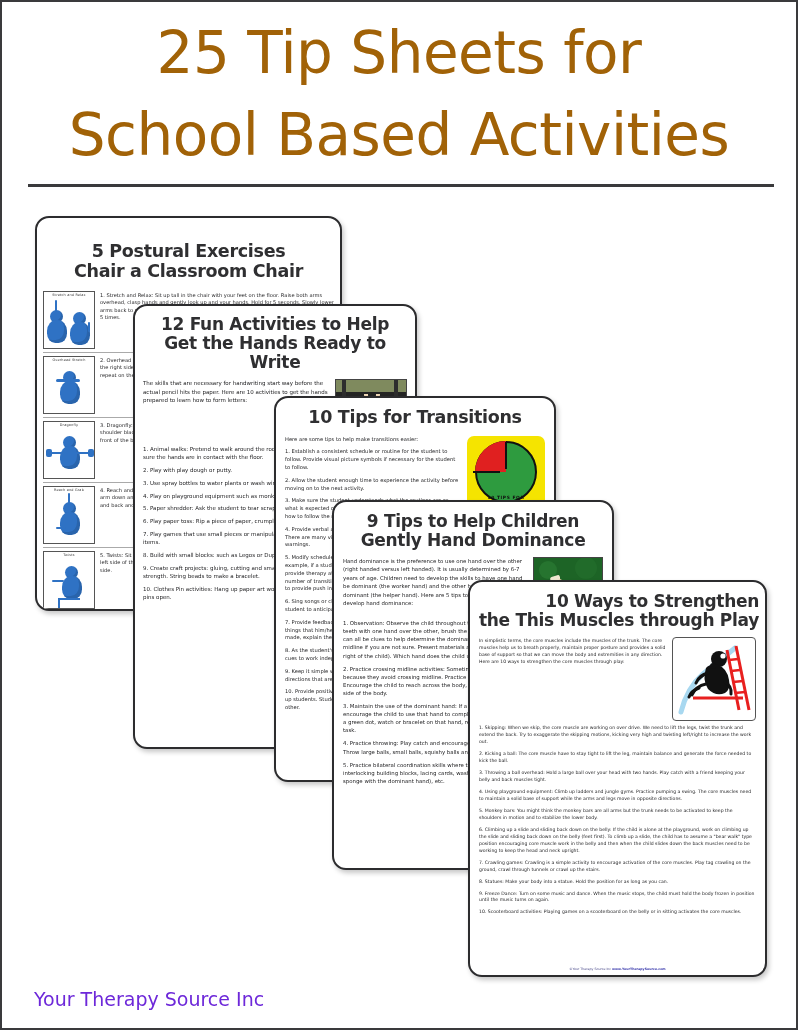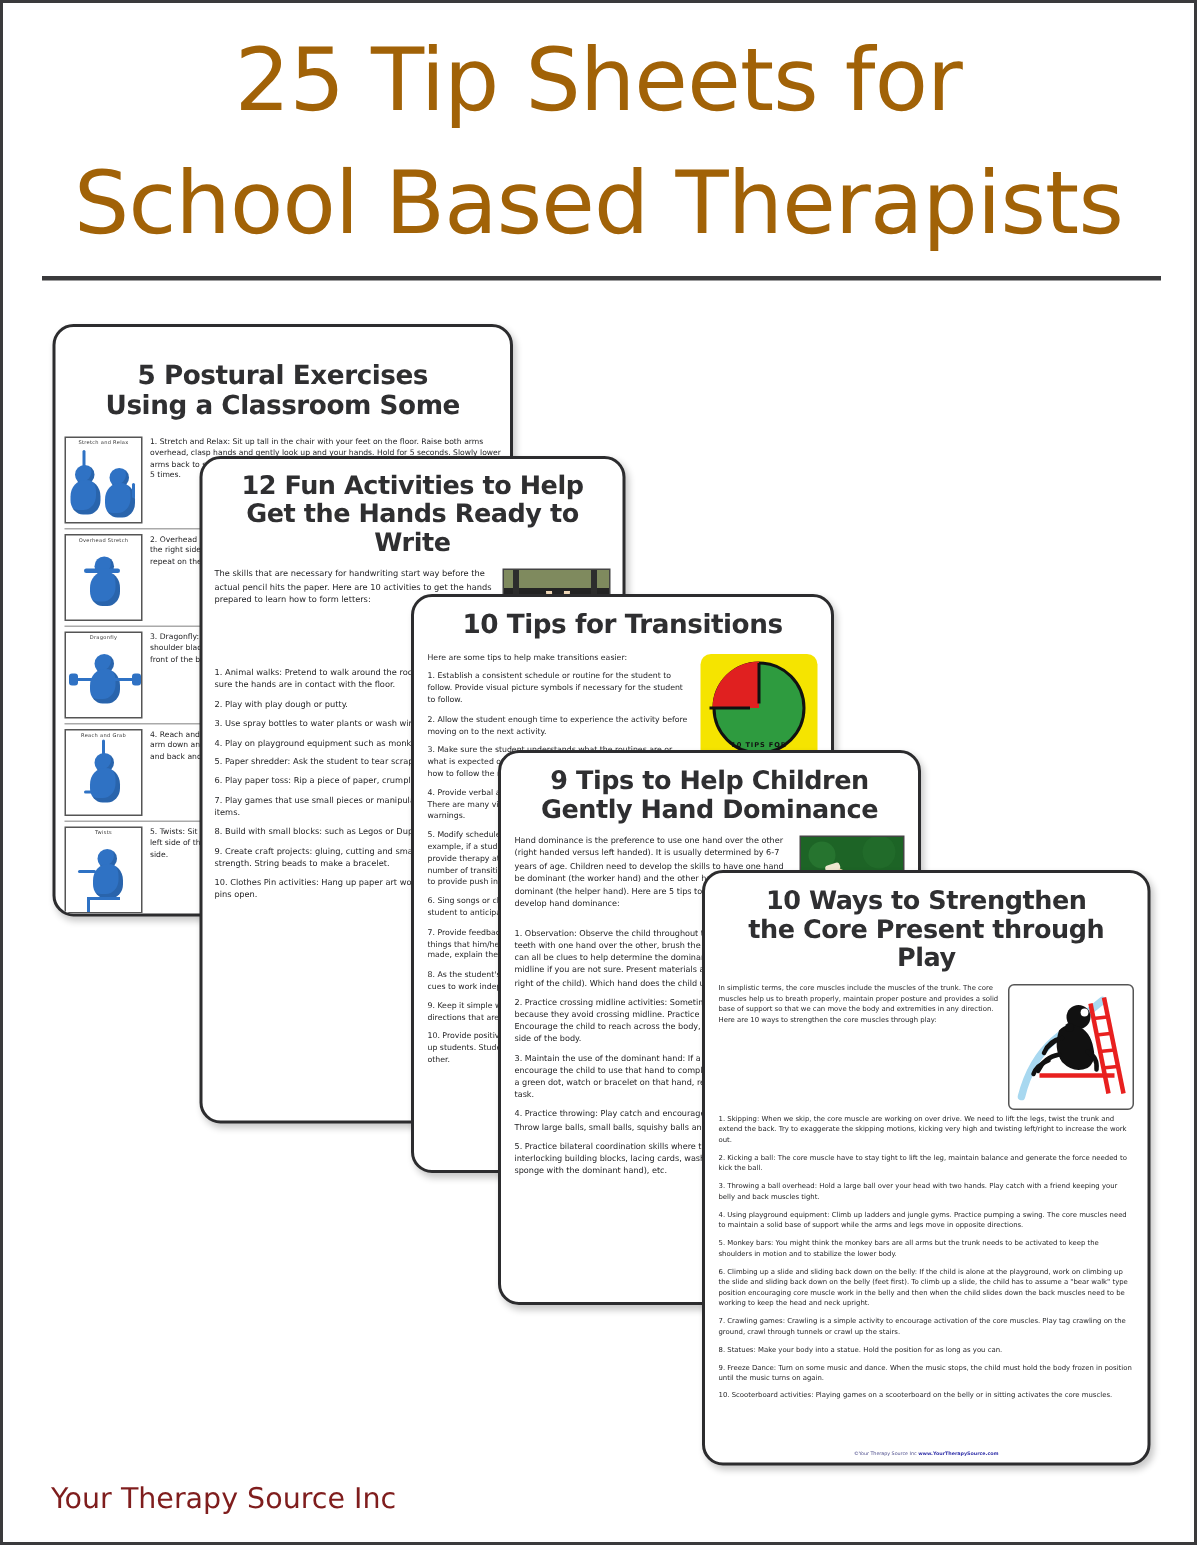--- a/index.html
+++ b/index.html
@@ -28,21 +28,21 @@
   #title1 { font-size: 58px; margin-top: 14px; }
   #title2 { font-size: 58px; margin-top: 24px; white-space: nowrap; }
   #title-rule {
     position: absolute; left: 26px; top: 182px;
     width: 746px; height: 3px; background: #3a3a3c;
   }
 
   
   #footer {
     position: absolute; left: 32px; bottom: 18px;
-    font-size: 19px; color: #7f1d1d;
+    font-size: 19px; color: #6d28d9;
     font-family: "DejaVu Sans", sans-serif;
   }
 
   
   .sheet {
     position: absolute;
     background: #ffffff;
     border: 2px solid #2c2c2e;
     border-radius: 14px;
     overflow: hidden;
@@ -142,46 +142,46 @@
   #s4-photo {
     flex: 0 0 70px; height: 58px; border: 1px solid #444;
     background: radial-gradient(circle at 62% 55%, #1f6b2a 0 28%, #19571f 55%, #123f18 100%);
     position: relative; overflow: hidden;
   }
   #s4-list { padding: 4px 9px 0 9px; font-size: 5.4px; line-height: 1.5; color: #242426; }
   #s4-list p { margin-bottom: 5px; }
 
   
   #sheet-core { left: 466px; top: 578px; width: 299px; height: 397px; z-index: 5; }
-  #sheet-core .sheet-title { font-size: 17px; padding: 10px 20px 4px; }
+  #sheet-core .sheet-title { font-size: 17px; padding: 10px 6px 4px; text-align: right; }
   #s5-content { display: flex; gap: 6px; padding: 3px 9px 0 9px; }
   #s5-intro { flex: 1; font-size: 4.6px; line-height: 1.55; color: #242426; }
   #s5-art { flex: 0 0 84px; height: 84px; border: 1px solid #555; border-radius: 4px;
             background: #fff; position: relative; overflow: hidden; }
   #s5-list { padding: 4px 9px 0 9px; font-size: 4.6px; line-height: 1.52; color: #242426; }
   #s5-list p { margin-bottom: 5px; }
   #s5-credit { position: absolute; bottom: 4px; left: 0; right: 0; }
 
   .blk { fill: #111; }
 </style>
 </head>
 <body>
 
 <div id="page">
 
   <div id="header">
     <div class="title-line" id="title1">25 Tip Sheets for</div>
-    <div class="title-line" id="title2">School Based Therapists</div>
+    <div class="title-line" id="title2">School Based Activities</div>
   </div>
   <div id="title-rule"></div>
 
   <div class="sheet" id="sheet-postural">
     <div class="sheet-title">
       <div>5 Postural Exercises</div>
-      <div>Using a Classroom Some</div>
+      <div>Chair a Classroom Chair</div>
     </div>
     <div id="s1-rows">
 
       <div class="s1-row">
         <div class="s1-fig">
           <div class="s1-fig-cap">Stretch and Relax</div>
           <div class="bfig bhead" style="left:6px;top:18px;"></div>
           <div class="bfig bbody" style="left:3px;top:28px;"></div>
           <div class="bfig barm" style="left:11px;top:8px;width:2px;height:12px;"></div>
           <div class="bfig bhead" style="left:29px;top:20px;"></div>
@@ -332,21 +332,21 @@
       <p>2. Practice crossing midline activities:  Sometimes children may switch hands during a task because they avoid crossing midline.  Practice writing on a large chalk or white board.  Encourage the child to reach across the body, i.e. reaching with the right hand over to the left side of the body.</p>
       <p>3.  Maintain the use of the dominant hand:  If a child is beginning to show a hand dominance, encourage the child to use that hand to complete the task without a switch.  If you need to put a green dot, watch or bracelet on that hand, remind the student to use that hand for the entire task.</p>
       <p>4.  Practice throwing:  Play catch and encourage the child to throw with the dominant hand.  Throw large balls, small balls, squishy balls and bean bags.</p>
       <p>5.  Practice bilateral coordination skills where there is a worker and a helper hand (i.e. interlocking building blocks, lacing cards, wash dishes with two hands, hold the bowl and sponge with the dominant hand), etc.</p>
     </div>
   </div>
 
   <div class="sheet" id="sheet-core">
     <div class="sheet-title">
       <div>10 Ways to Strengthen</div>
-      <div>the Core Present through Play</div>
+      <div>the This Muscles through Play</div>
     </div>
     <div id="s5-content">
       <div id="s5-intro" class="body-text">In simplistic terms, the core muscles include the muscles of the trunk.   The core muscles help us to breath properly, maintain proper posture and provides a solid base of support so that we can move the body and extremities in any direction.  Here are 10 ways to strengthen the core muscles through play:</div>
       <div id="s5-art">
         <svg width="82" height="82" viewBox="0 0 82 82" style="position:absolute;left:0;top:0;">
 
           <path d="M8 74 Q14 50 30 36 L62 10" stroke="#A8D8F0" stroke-width="5" fill="none" stroke-linecap="round"></path>
 
           <line x1="63" y1="8" x2="76" y2="72" stroke="#E8201F" stroke-width="3"></line>
           <line x1="54" y1="12" x2="66" y2="72" stroke="#E8201F" stroke-width="3"></line>

